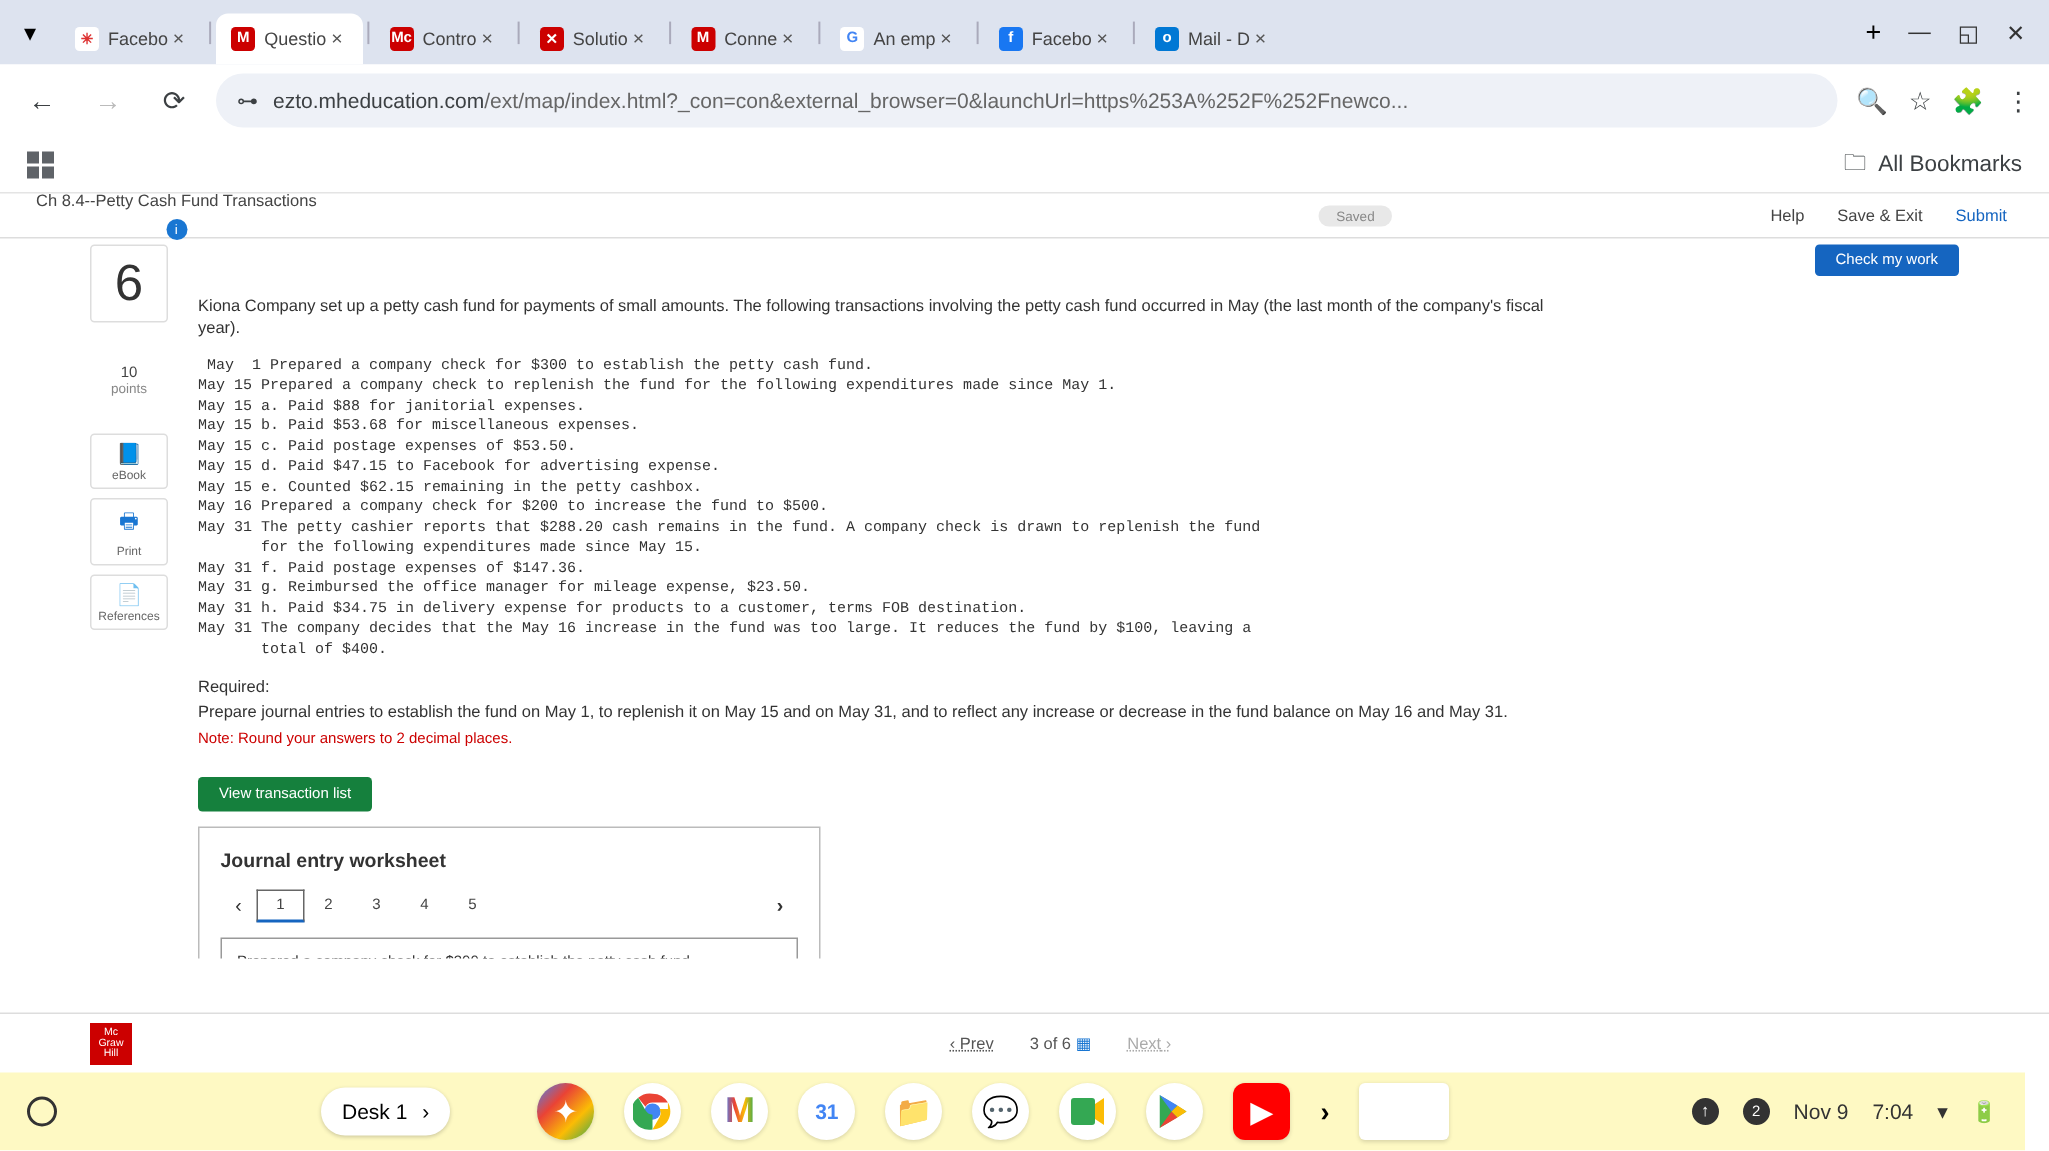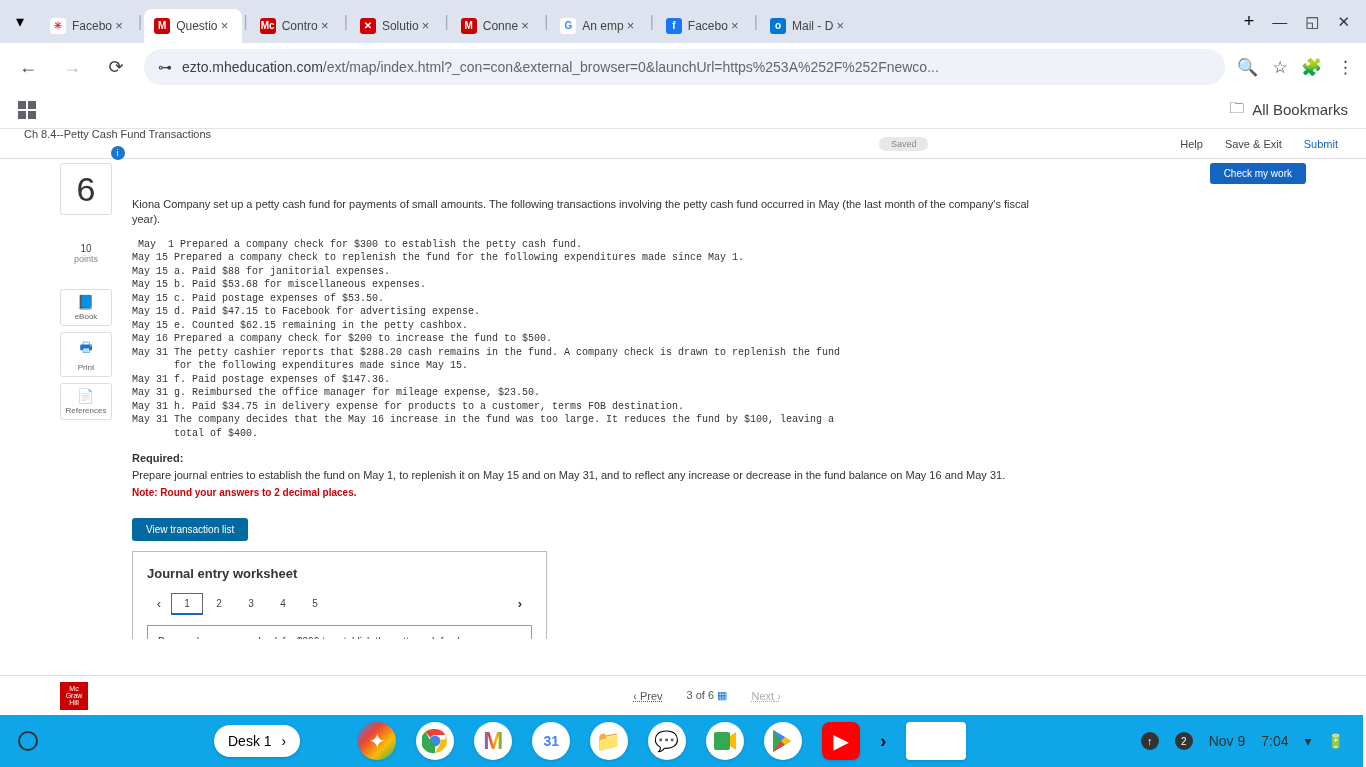--- a/index.html
+++ b/index.html
@@ -43,42 +43,42 @@
 .q-number-box { position:absolute; left:60px; top:4px; width:52px; height:52px; border:1px solid #ddd; display:flex; align-items:center; justify-content:center; font-size:34px; color:#333; border-radius:3px;}
 .points-box { position:absolute; left:60px; top:84px; width:52px; text-align:center; font-size:10px; color:#444;}
 .points-box .pts-label { font-size:9px; color:#888;}
 .side-tools { position:absolute; left:60px; top:130px; width:52px; display:flex; flex-direction:column; gap:6px;}
 .side-tool { border:1px solid #ddd; border-radius:3px; padding:4px 0; display:flex; flex-direction:column; align-items:center; gap:2px; cursor:pointer; font-size:8px; color:#666;}
 .side-tool .ico { font-size:14px;}
 
 .q-body { margin-left: 72px; padding-top: 28px; font-size:11px; color:#333; max-width: 900px;}
 .q-intro { margin-bottom: 10px; line-height:1.4;}
 .q-code { font-family: 'Courier New', monospace; font-size:10px; line-height:1.35; color:#333; white-space:pre; margin-bottom:12px;}
-.required { font-weight:bold; margin-bottom:4px;margin-top:12px;}
+.required { font-weight:normal; margin-bottom:4px;margin-top:12px;}
 .req-text { line-height:1.4; margin-bottom:3px;}
-.note-red { color:#c00; font-weight:bold; font-size:10px;}
-
-.view-trans { margin-top:20px; background:#0369a1; color:#fff; padding:6px 14px; font-size:10px; border-radius:3px; display:inline-block; cursor:pointer;}
+.note-red { color:#c00; font-weight:normal; font-size:10px;}
+
+.view-trans { margin-top:20px; background:#15803d; color:#fff; padding:6px 14px; font-size:10px; border-radius:3px; display:inline-block; cursor:pointer;}
 
 .worksheet { margin-top:10px; border:1px solid #bbb; width:415px; padding:14px; position:relative;}
 .ws-title { font-size:13px; font-weight:bold; margin-bottom:12px;}
 .ws-tabs { display:flex; align-items:center; gap:0; margin-bottom:10px;}
 .ws-arrow { width:24px; text-align:center; font-size:13px; cursor:pointer;}
 .ws-tab { width:32px; height:22px; display:flex; align-items:center; justify-content:center; font-size:10px; cursor:pointer; color:#444;}
 .ws-tab.active { border:1px solid #666; border-bottom:2px solid #1565c0;}
 .ws-desc { border:1px solid #999; padding:10px; font-size:10px; min-height:60px; margin-bottom:8px;}
 
 
 .bottom-nav { position:absolute; bottom:52px; left:0; right:0; height:40px; border-top:1px solid #ddd; display:flex; align-items:center; justify-content:center; gap:24px; background:#fff;padding-left:48px;}
 .mcgraw-logo { position:absolute; left:60px; width:28px; height:28px; background:#c00; color:#fff; font-size:7px; display:flex; align-items:center; justify-content:center; text-align:center; line-height:1;}
 .nav-item { font-size:11px; color:#555; cursor:pointer;}
 .nav-item.u { text-decoration:underline dotted;}
 
 
-.taskbar { position:absolute; bottom:0; left:0; right:3px; height:52px; background:#0ea5e9; display:flex; align-items:center; padding:0 18px; gap:18px;}
+.taskbar { position:absolute; bottom:0; left:0; right:16px; height:52px; background:#fef9c3; display:flex; align-items:center; padding:0 18px; gap:18px;}
 .tb-circle { width:20px; height:20px; border:2px solid #333; border-radius:50%;}
 .desk-switch { background:#fff; border-radius:22px; padding:8px 14px; display:flex; align-items:center; gap:10px; font-size:14px; box-shadow:0 1px 3px rgba(0,0,0,0.2);}
 .tb-icons { display:flex; gap:20px; align-items:center; margin-left:40px;}
 .tb-icon { width:38px; height:38px; border-radius:50%; display:flex; align-items:center; justify-content:center; font-size:20px; background:#fff; box-shadow:0 1px 3px rgba(0,0,0,0.15);}
 .tb-right { margin-left:auto; display:flex; align-items:center; gap:16px; font-size:14px; color:#333;}
 .tb-badge { width:18px; height:18px; border-radius:50%; background:#333; color:#fff; display:inline-flex; align-items:center; justify-content:center; font-size:10px;}
 </style>
 </head>
 <body>
 

